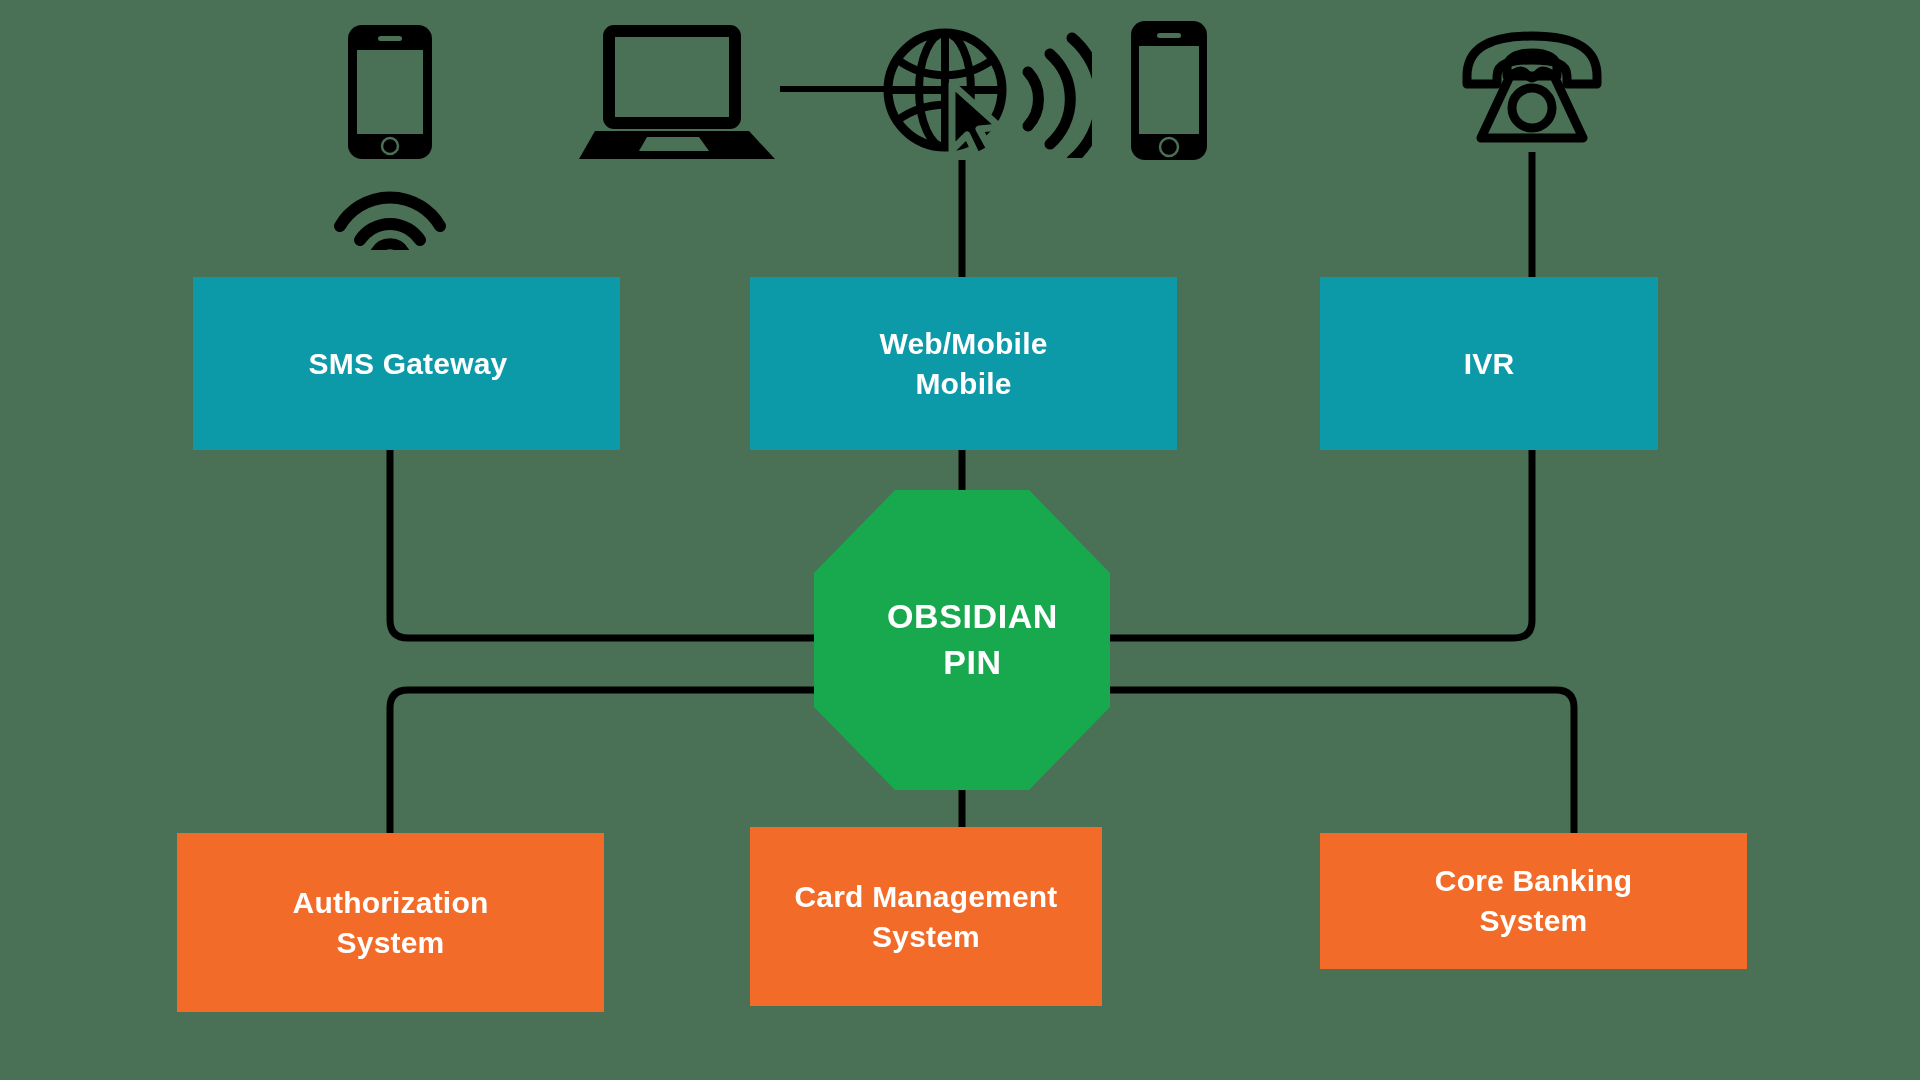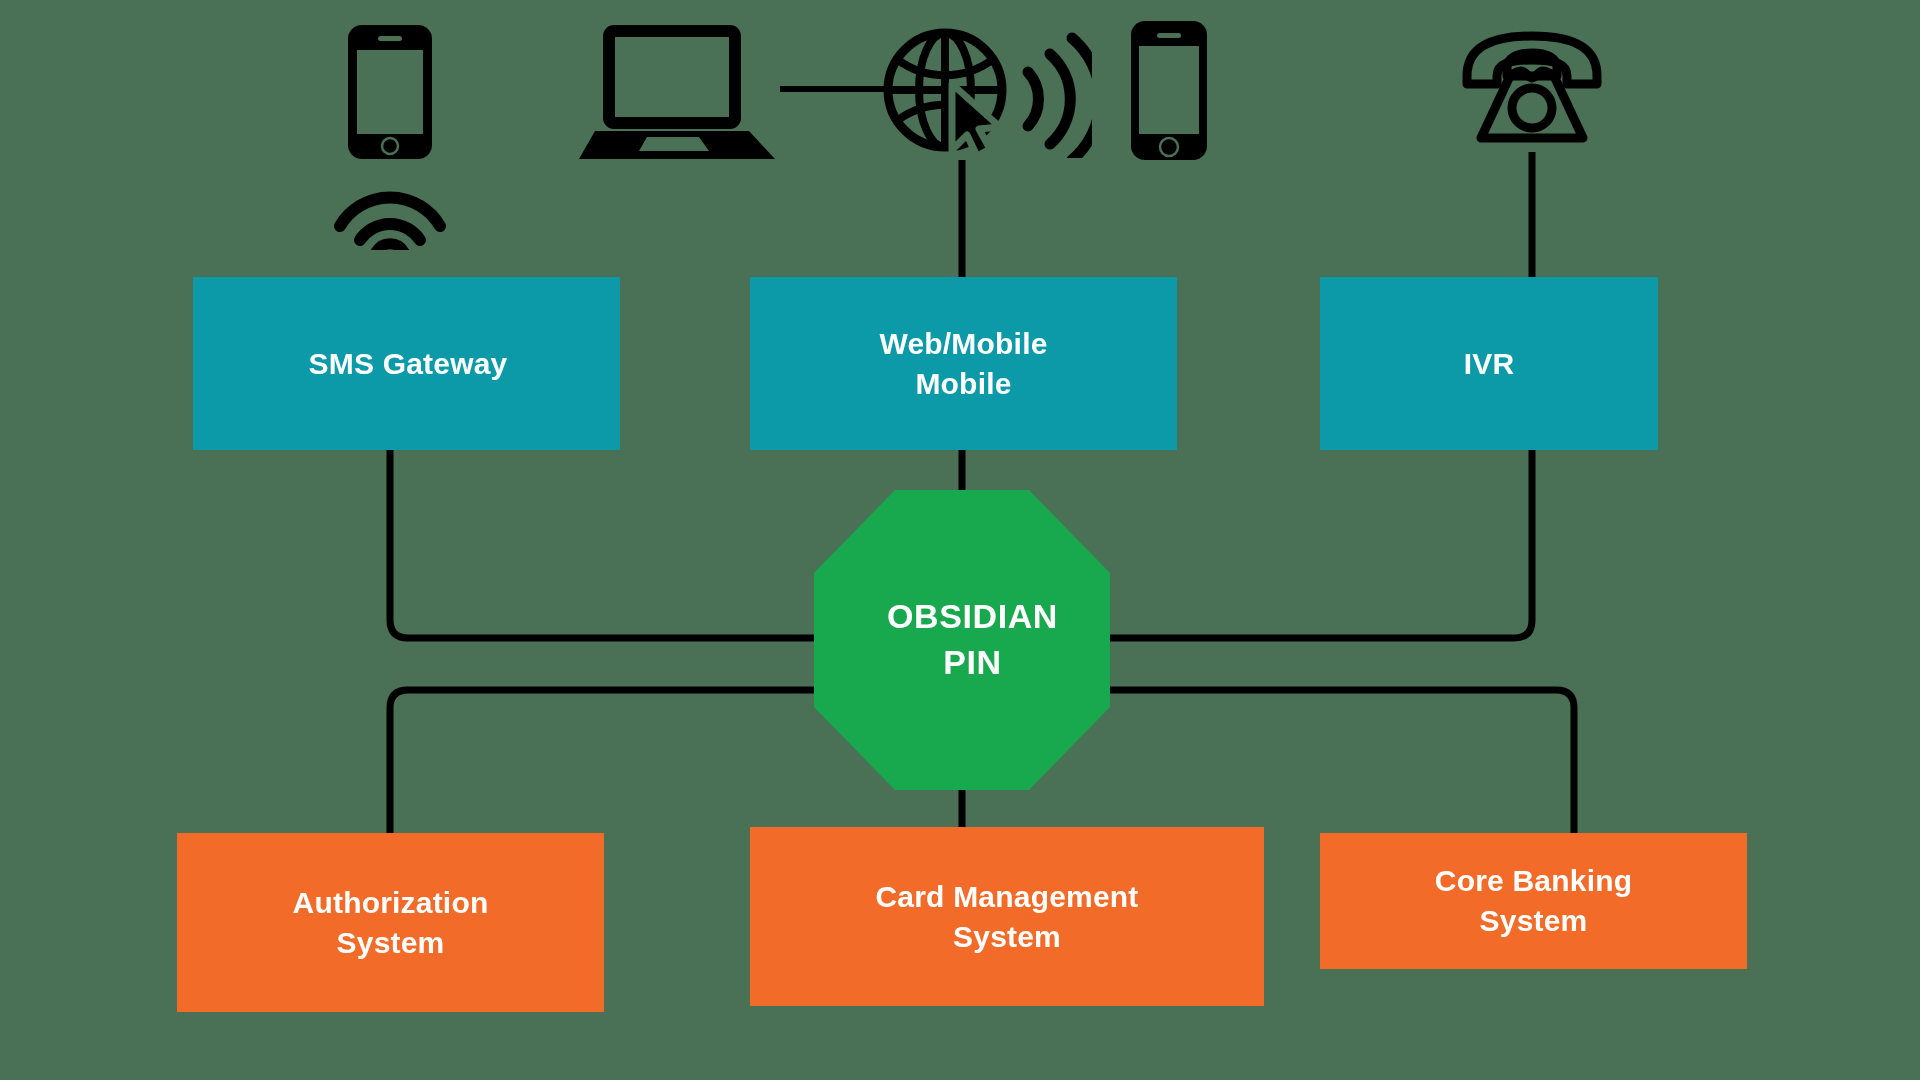--- a/index.html
+++ b/index.html
@@ -187,21 +187,21 @@
     </div>
   </div>
 
   <div class="node-box orange" style="left:177px; top:833px; width:427px; height:179px;">
     <div>
       <div>Authorization</div>
       <div>System</div>
     </div>
   </div>
 
-  <div class="node-box orange" style="left:750px; top:827px; width:514px; height:179px;align-items:center;">
+  <div class="node-box orange" style="left:750px; top:827px; width:352px; height:179px;align-items:center;">
     <div>
       <div>Card Management</div>
       <div>System</div>
     </div>
   </div>
 
   <div class="node-box orange" style="left:1320px; top:833px; width:427px; height:136px;">
     <div>
       <div>Core Banking</div>
       <div>System</div>

